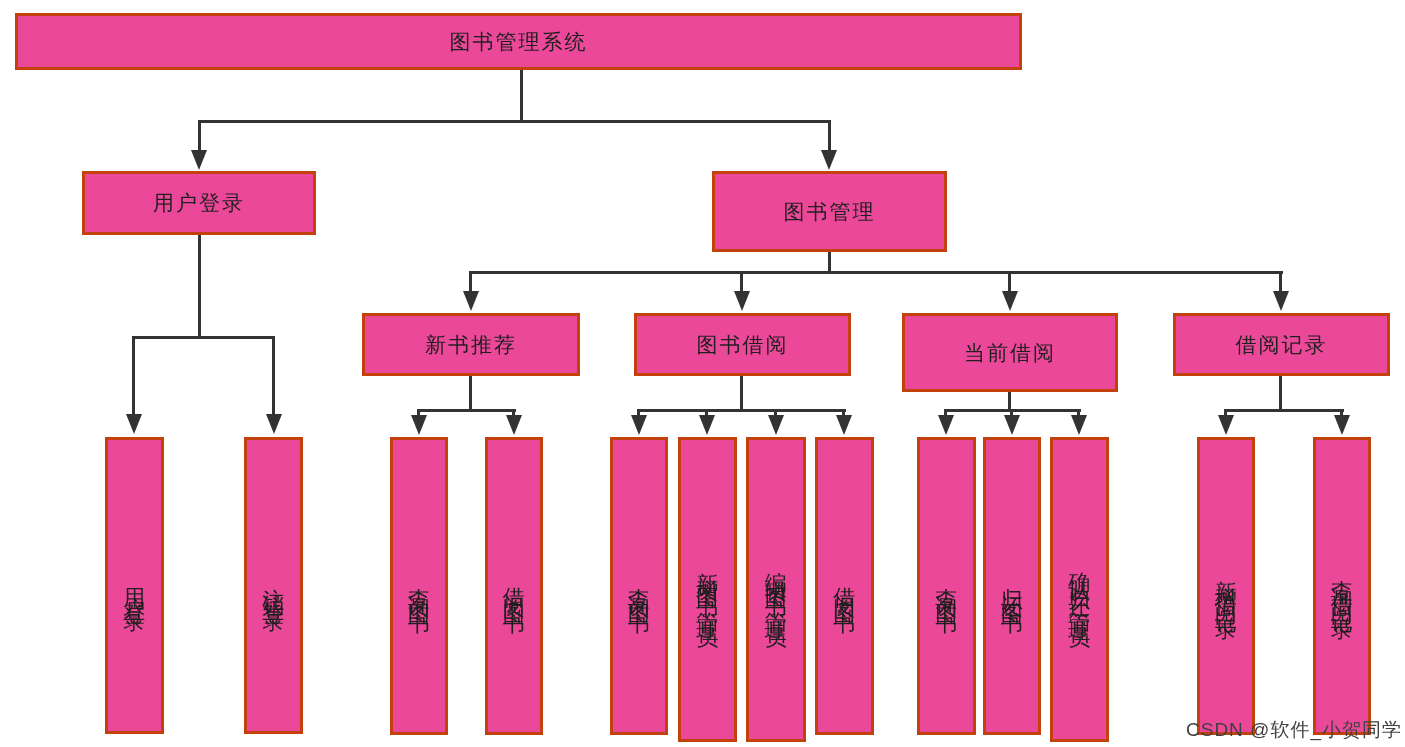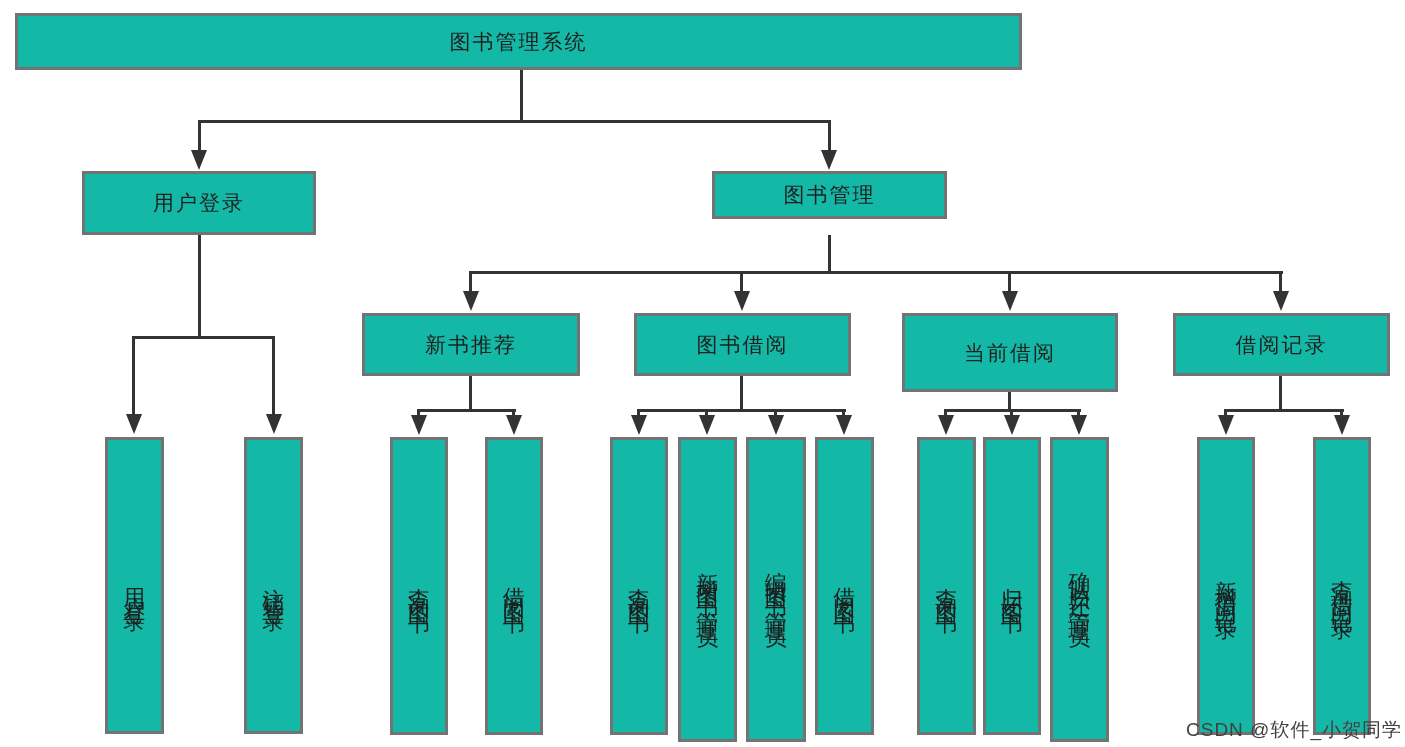--- a/index.html
+++ b/index.html
@@ -1,21 +1,21 @@
 <!DOCTYPE html>
 <html><head>
 <meta charset="utf-8">
 <style>
   html,body{margin:0;padding:0;background:#fff;}
   .canvas{
     position:relative;width:1405px;height:747px;background:#ffffff;overflow:hidden;
     font-family:"Liberation Sans","DejaVu Sans",sans-serif;color:#1f1f1f;
   }
   .box{
-    position:absolute;box-sizing:border-box;border:3px solid #737373;background:#14b8a6;
+    position:absolute;box-sizing:border-box;border:3px solid #c2410c;background:#ec4899;
     display:flex;align-items:center;justify-content:center;
     font-size:21px;color:#1f1f1f;letter-spacing:2px;
   }
   .leaf .vtext{
     writing-mode:vertical-rl;text-orientation:mixed;
     font-size:22px;letter-spacing:8px;line-height:1.15;
   }
   .line{position:absolute;background:#333333;}
   .arrow{
     position:absolute;width:0;height:0;
@@ -92,21 +92,21 @@
   <div class="arrow" style="left:1334px;top:415px;"></div>
 
   <div class="box" style="left:15px;top:13px;width:1007px;height:57px;">
     <span>图书管理系统</span>
   </div>
 
   <div class="box" style="left:82px;top:171px;width:234px;height:64px;">
     <span>用户登录</span>
   </div>
 
-  <div class="box" style="left:712px;top:171px;width:235px;height:48px;">
+  <div class="box" style="left:712px;top:171px;width:235px;height:81px;">
     <span>图书管理</span>
   </div>
 
   <div class="box" style="left:362px;top:313px;width:218px;height:63px;">
     <span>新书推荐</span>
   </div>
 
   <div class="box" style="left:634px;top:313px;width:217px;height:63px;">
     <span>图书借阅</span>
   </div>

